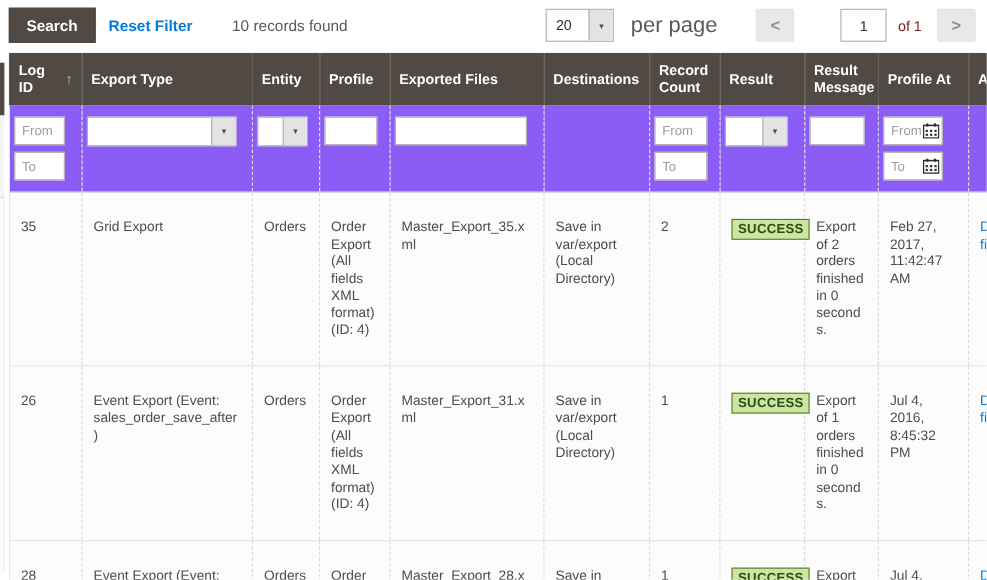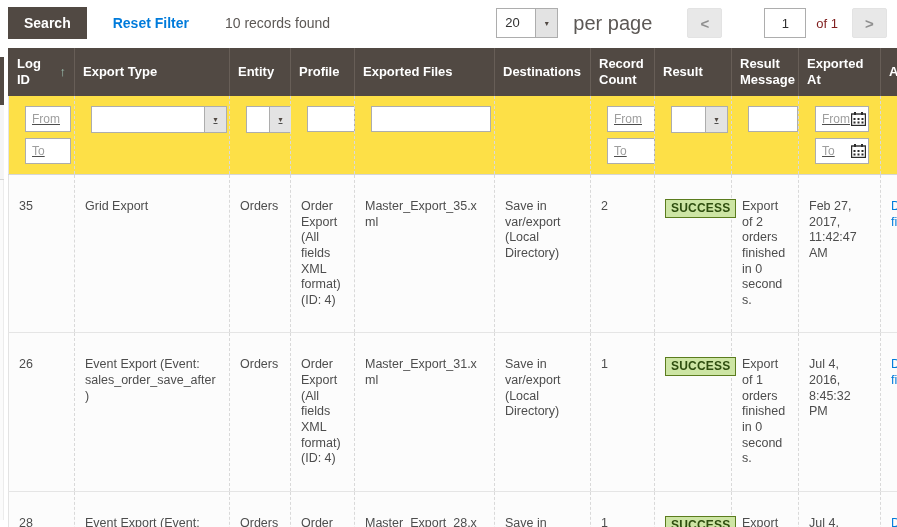--- a/index.html
+++ b/index.html
@@ -18,21 +18,21 @@
     padding:8px 10px 10px 8px; height:48px;
   }
   .btn-search {
     background:#514943; color:#fff; border:1px solid #514943;
     font-family:"Liberation Sans", sans-serif;
     font-size:14px; font-weight:700; padding:7px 15px; cursor:pointer;
     border-radius:0;
   }
   .link-reset {
     color:#007bdb; font-size:14px; font-weight:600; text-decoration:none;
-    margin-left:26px; cursor:pointer;
+    margin-left:12px; cursor:pointer;
   }
   .records { color:#5c5855; font-size:14px; margin-left:36px; }
 
   .pager { margin-left:auto; display:flex; align-items:center; }
   .fake-select {
     display:flex; align-items:stretch; border:1px solid #adadad;
     background:#fff; height:30px; cursor:pointer;
   }
   .fake-select .val { padding:6px 8px; font-size:13px; color:#303030; flex:1; }
   .fake-select .arrow-box {
@@ -64,24 +64,23 @@
   thead th {
     background:#514943; color:#fff; font-size:13px; font-weight:700;
     text-align:left; vertical-align:middle; padding:6px 8px;
     height:48px; border-left:1px solid #675e57; line-height:1.25;
   }
   thead th:first-child { border-left:1px solid #514943; }
   .th-flex { display:flex; align-items:center; justify-content:space-between; }
   .sort-arrow { color:#9fc5b5; font-size:13px; font-weight:400; margin-left:4px; }
 
   tr.filter-row td {
-    background:#fde047; padding:10px 16px; vertical-align:top;
+    background:#8b5cf6; padding:10px 4px; vertical-align:top;
     border-left:1px dashed #d9d9d9; border-bottom:1px solid #d6d6d6;
     height:75px;
-    text-decoration:underline;
   }
   tr.filter-row td:first-child { border-left:1px solid #e3e3e3; }
 
   .f-input {
     border:1px solid #adadad; background:#fff; height:26px;
     font-size:12px; color:#303030; padding:2px 6px; display:block;
     font-family:"Liberation Sans", sans-serif;
   }
   .f-input::placeholder { color:#9e9e9e; opacity:1; }
   .stack .f-input + .f-input, .stack .date-wrap + .date-wrap { margin-top:6px; }
@@ -166,21 +165,21 @@
           </div>
         </th>
         <th>Export Type</th>
         <th>Entity</th>
         <th>Profile</th>
         <th>Exported Files</th>
         <th>Destinations</th>
         <th>Record Count</th>
         <th>Result</th>
         <th>Result Message</th>
-        <th>Exported At</th>
+        <th>Profile At</th>
         <th>Action</th>
       </tr>
     </thead>
     <tbody>
       <tr class="filter-row">
         <td class="stack">
           <input class="f-input" style="width: 46px;" placeholder="From">
           <input class="f-input" style="width: 46px;" placeholder="To">
         </td>
         <td>

